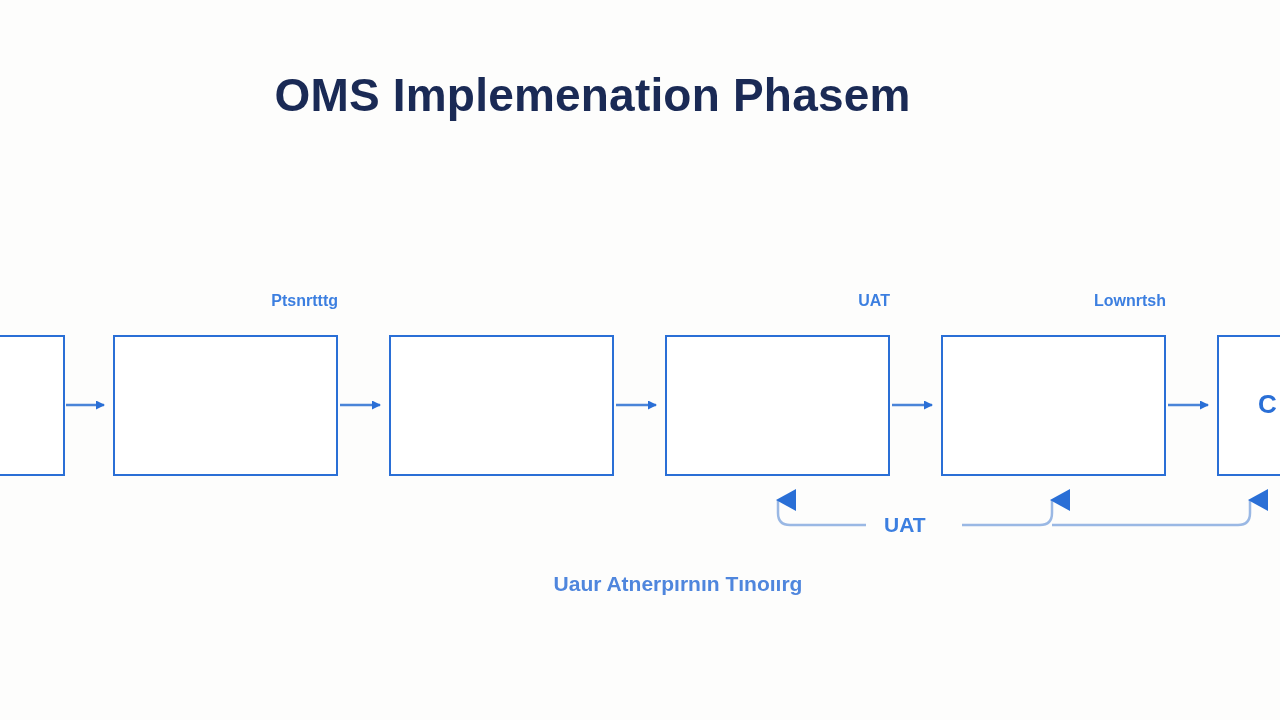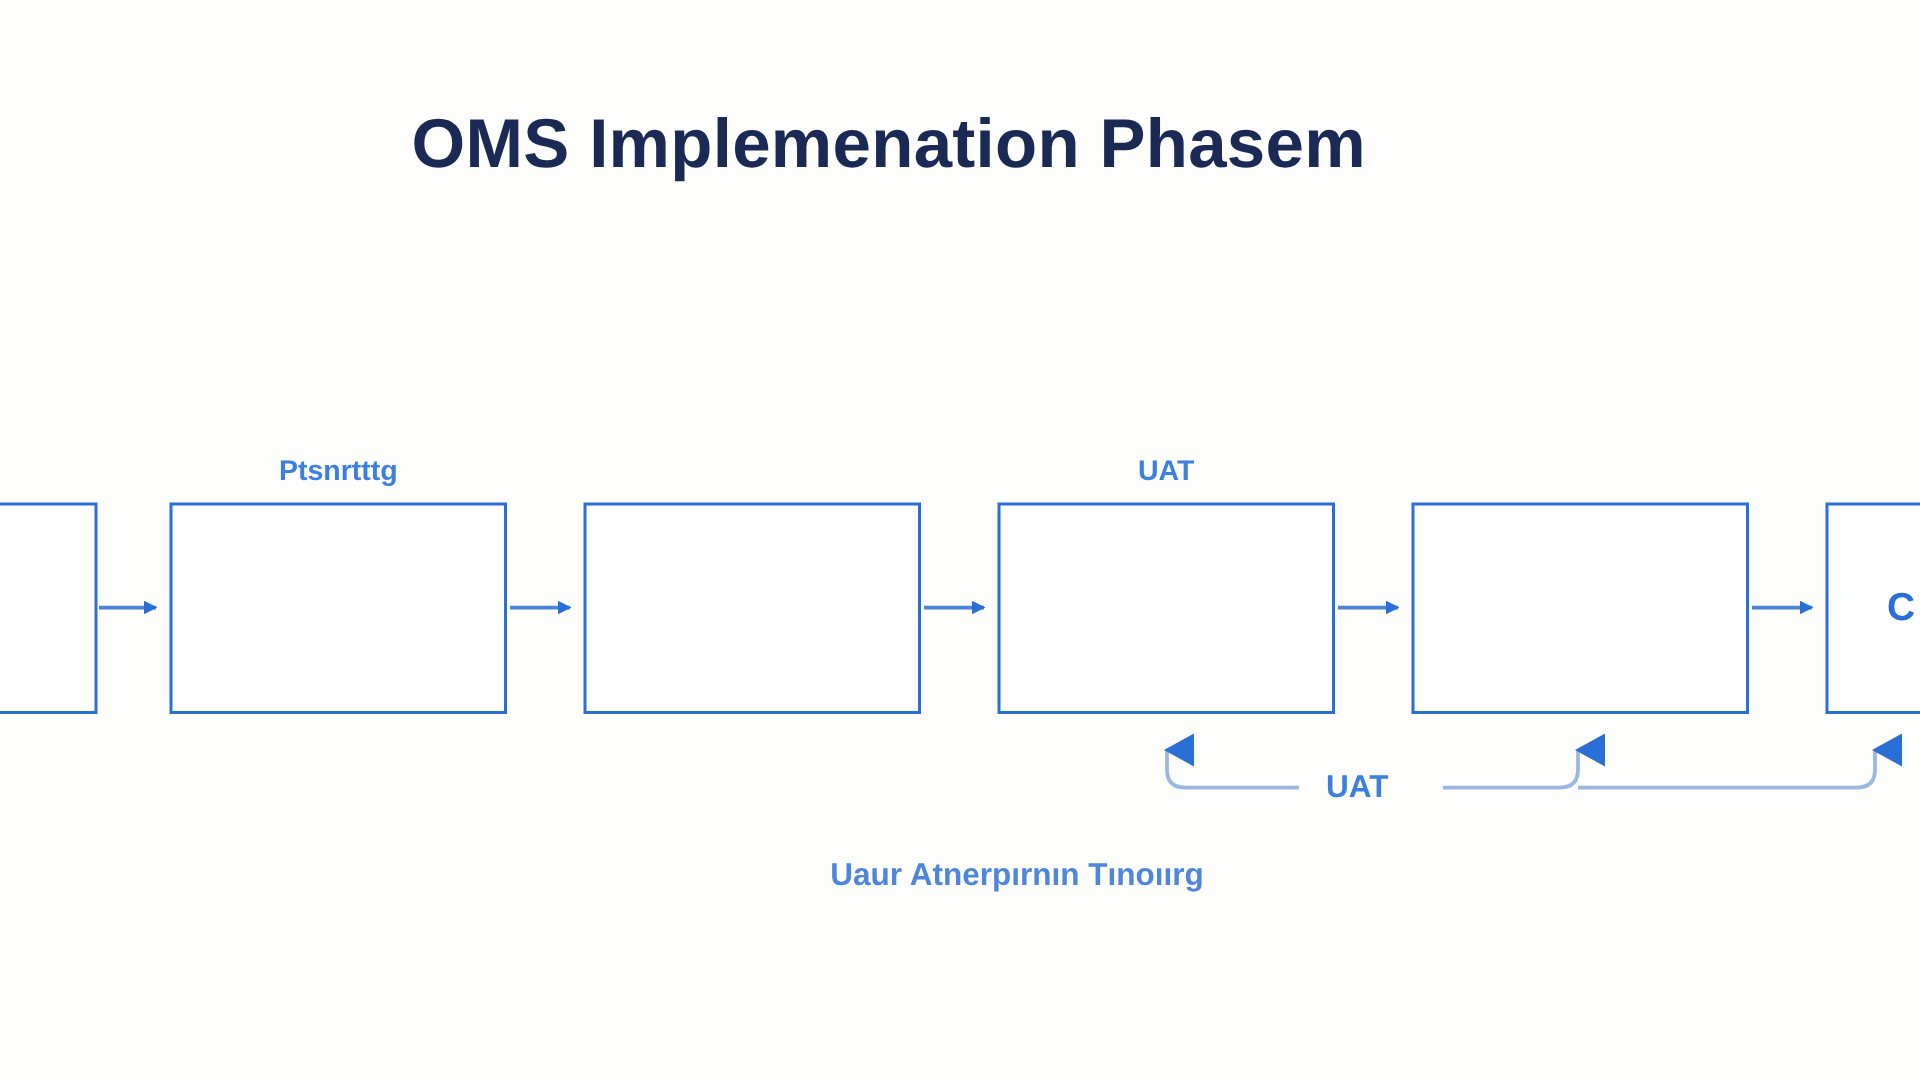--- a/index.html
+++ b/index.html
@@ -36,26 +36,25 @@
     position: absolute;
     top: 335px;
     height: 141px;
     border: 2px solid #2a6fd6;
     background: #ffffff;
     box-sizing: border-box;
   }
   .phase-label {
     position: absolute;
     top: 292px;
-    text-align: center;
-    font-size: 19px;
+    text-align: right;
+    font-size: 16px;
     font-weight: bold;
     color: #3c7fe0;
     white-space: nowrap;
-    margin-top: 12px;
   }
   .box-inner-text {
     position: absolute;
     top: 389px;
     font-size: 26px;
     font-weight: bold;
     color: #2a6fd6;
     white-space: nowrap;
   }
   .bracket-label {
@@ -95,20 +94,21 @@
 
   <div class="phase-box" style="left:-40px; width:105px;"></div>
   <div class="phase-box" style="left:113px; width:225px;"></div>
   <div class="phase-box" style="left:389px; width:225px;"></div>
   <div class="phase-box" style="left:665px; width:225px;"></div>
   <div class="phase-box" style="left:941px; width:225px;"></div>
   <div class="phase-box" style="left:1217px; width:105px;"></div>
 
   <div class="phase-label" style="left:113px; width:225px;">Ptsnrtttg</div>
   <div class="phase-label" style="left:665px; width:225px;">UAT</div>
+  <div class="phase-label" style="left:941px; width:225px;">Lownrtsh</div>
 
   <div class="box-inner-text" style="left:1258px;">C</div>
 
   <div class="bracket-label" style="left:884px; top:513px;">UAT</div>
 
   <div class="caption">Uaur Atnerpırnın Tınoıırg</div>
 
   <svg class="overlay" viewBox="0 0 1280 720">
     <defs>
       <marker id="arrowRight" markerWidth="9" markerHeight="9" refX="8" refY="4.5" orient="auto" markerUnits="userSpaceOnUse">

